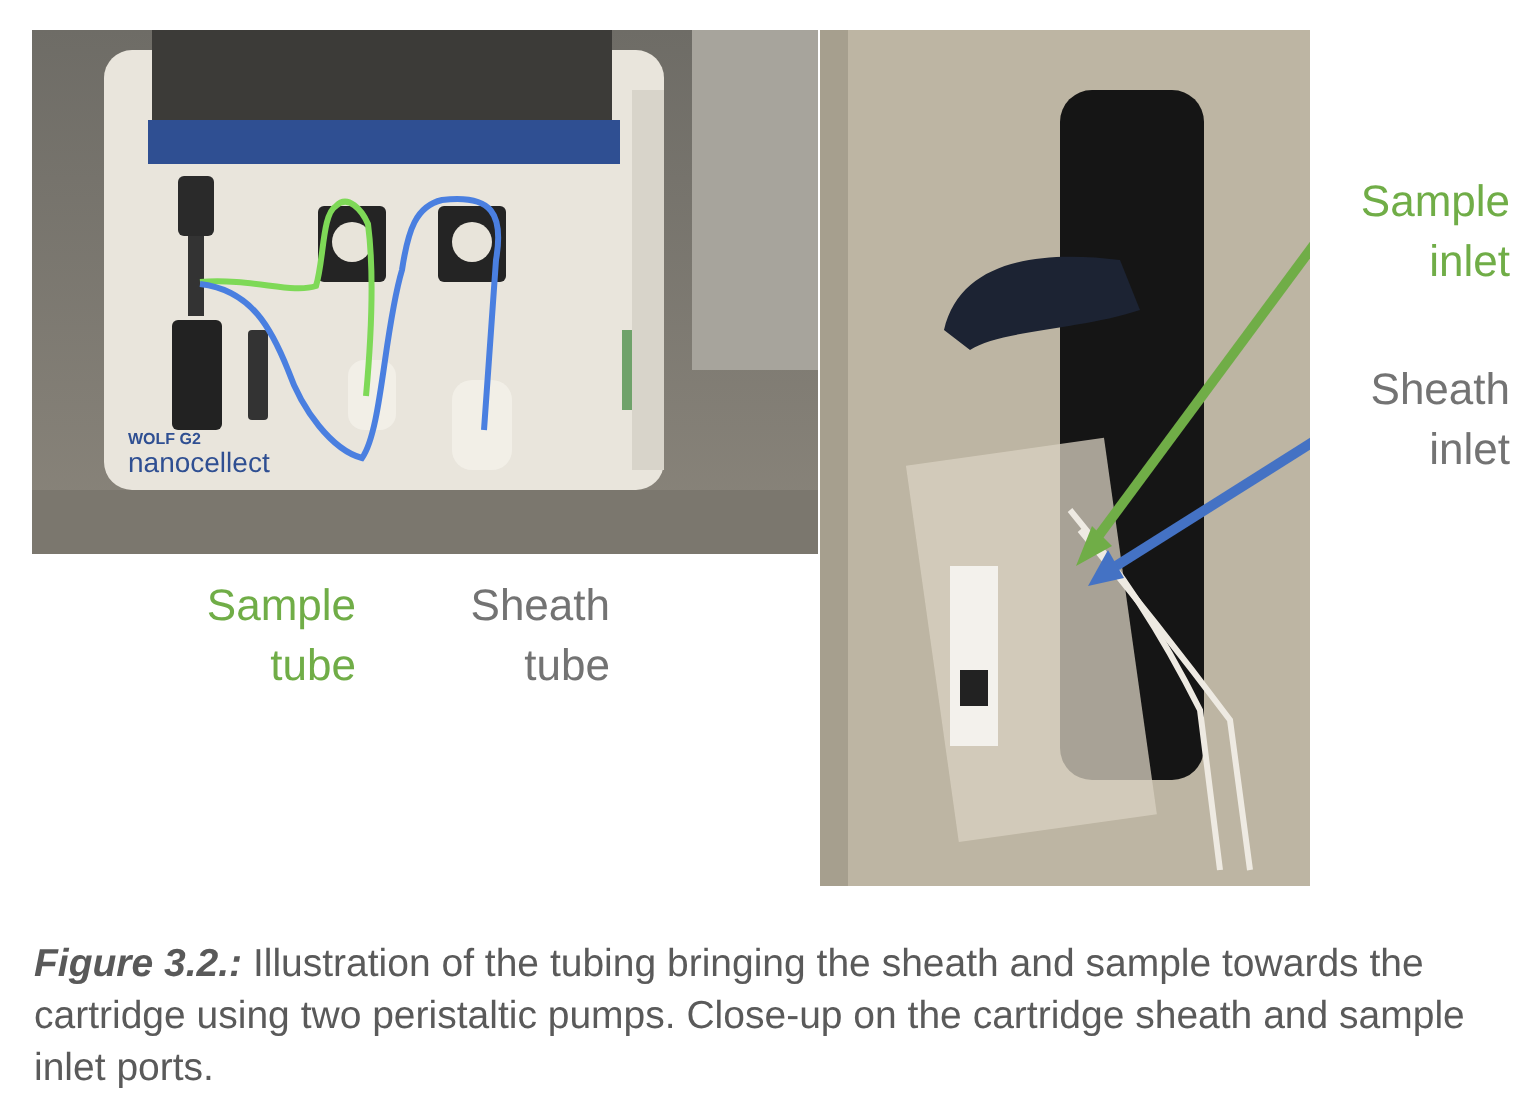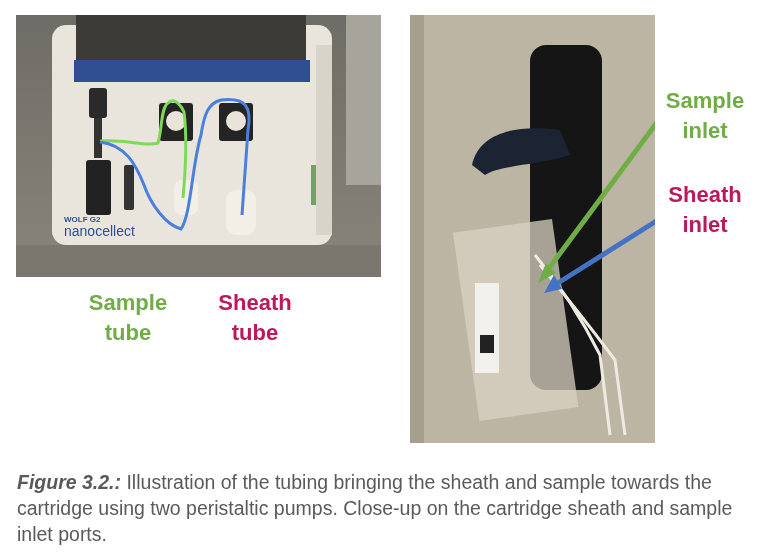--- a/index.html
+++ b/index.html
@@ -1,22 +1,22 @@
 <!DOCTYPE html>
 <html><head>
 <meta charset="utf-8">
 <style>
   html, body { margin: 0; padding: 0; background: #ffffff; }
   body { width: 768px; height: 560px; position: relative; overflow: hidden; font-family: "Liberation Sans", sans-serif; }
   .photo { position: absolute; overflow: hidden; }
-  #photo-left { left: 16px; top: 15px; width: 365px; height: 262px; background: #8f8a80; }
+  #photo-left { left: 16px; top: 15px; width: 393px; height: 262px; background: #8f8a80; }
   #photo-right { left: 410px; top: 15px; width: 245px; height: 428px; background: #b9b19f; }
-  .label { position: absolute; font-weight: bold; text-align: center; line-height: 30px; font-size: 22px; }
+  .label { position: absolute; font-weight: normal; text-align: right; line-height: 30px; font-size: 22px; }
   .green { color: #70ad47; }
-  .blue { color: #be185d; }
+  .blue { color: #737373; }
   #caption { position: absolute; left: 17px; top: 469px; width: 730px; font-size: 19.5px; line-height: 26px; color: #5a5a5a; }
   #caption b { color: #595959; font-style: italic; }
 </style>
 </head>
 <body>
 
 <div id="photo-left" class="photo">
   <svg width="393" height="262" viewBox="0 0 393 262">
     <defs>
       <linearGradient id="bgL" x1="0" y1="0" x2="0" y2="1">

